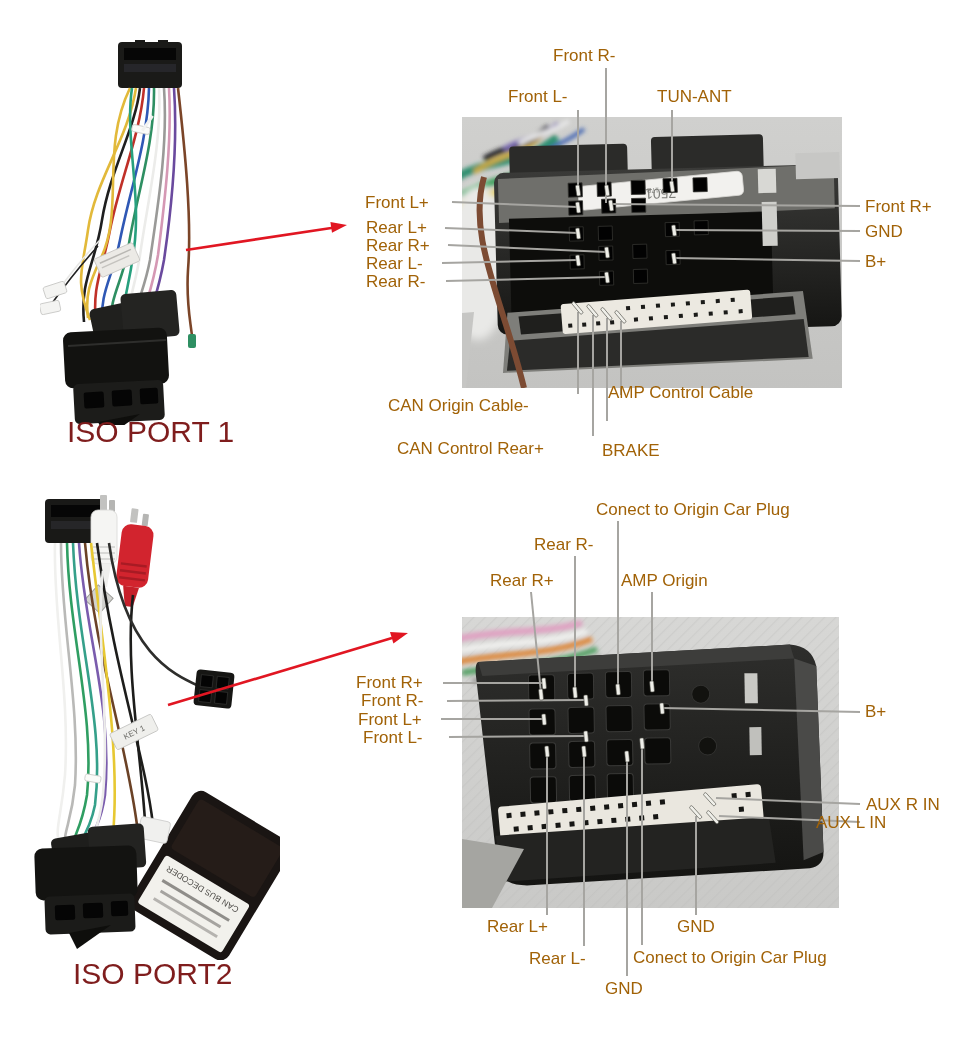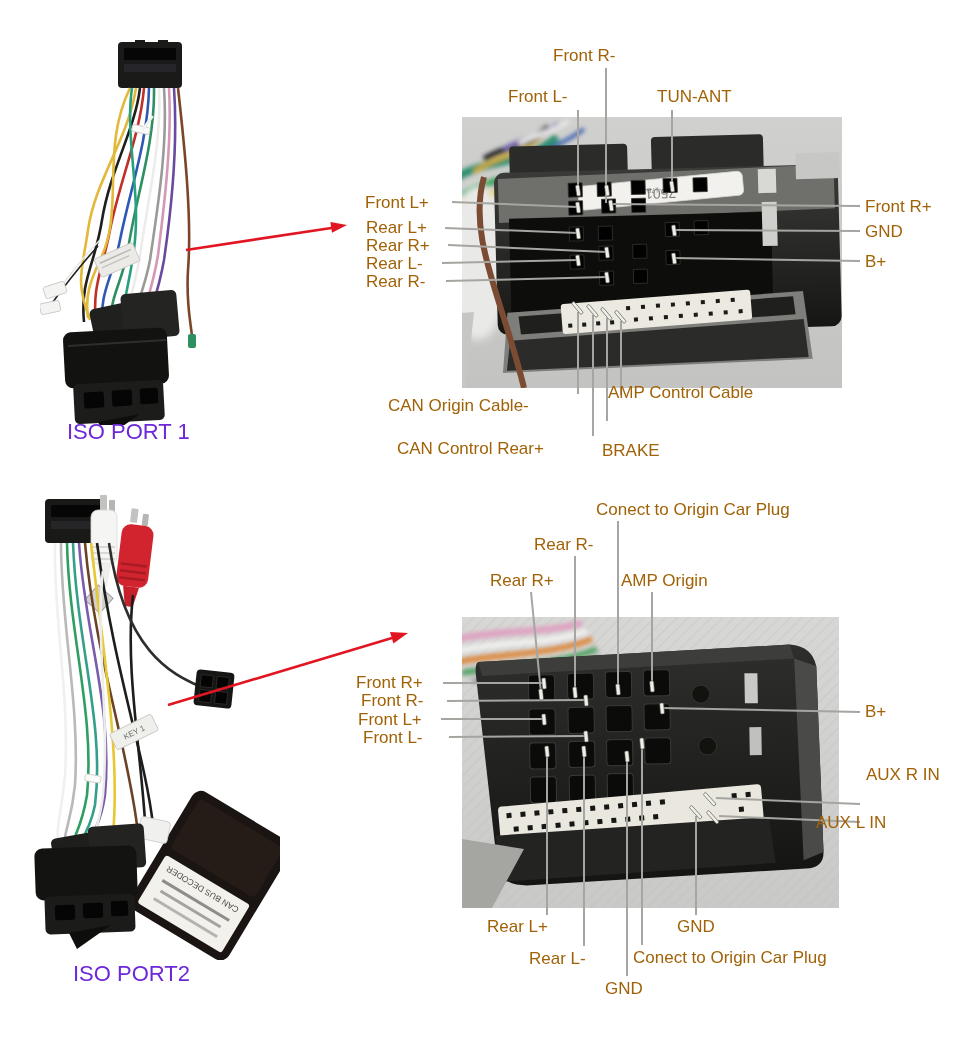--- a/index.html
+++ b/index.html
@@ -3,21 +3,21 @@
 <meta charset="utf-8">
 <style>
   html,body{margin:0;padding:0;background:#fff;}
   .stage{position:relative;width:980px;height:1044px;background:#ffffff;overflow:hidden;
          font-family:"Liberation Sans",sans-serif;}
   .photo{position:absolute;z-index:1;}
   .harness{position:absolute;z-index:1;}
   .overlay{position:absolute;left:0;top:0;z-index:5;pointer-events:none;}
   .lbl{position:absolute;z-index:6;font-size:17px;line-height:21px;color:#a16207;
        white-space:nowrap;letter-spacing:0px;}
-  .caption{position:absolute;z-index:6;font-size:22px;line-height:22px;color:#6d28d9;white-space:nowrap;}
+  .caption{position:absolute;z-index:6;font-size:30px;line-height:22px;color:#7f1d1d;white-space:nowrap;}
   .leader{stroke:#a6a5a1;stroke-width:2;fill:none;}
   .pin{fill:#efefe9;stroke:#4a4a44;stroke-width:0.6;}
   .arrow{stroke:#e11622;stroke-width:2.6;fill:none;}
   .arrowhead{fill:#e11622;stroke:none;}
 </style>
 </head>
 <body>
 
 <div class="stage">
 
@@ -434,21 +434,21 @@
 
   <div class="lbl" style="left:596px;top:499px">Conect to Origin Car Plug</div>
   <div class="lbl" style="left:534px;top:534px">Rear R-</div>
   <div class="lbl" style="left:490px;top:570px">Rear R+</div>
   <div class="lbl" style="left:621px;top:570px">AMP Origin</div>
   <div class="lbl" style="left:356px;top:672px">Front R+</div>
   <div class="lbl" style="left:361px;top:690px">Front R-</div>
   <div class="lbl" style="left:358px;top:709px">Front L+</div>
   <div class="lbl" style="left:363px;top:727px">Front L-</div>
   <div class="lbl" style="left:865px;top:701px">B+</div>
-  <div class="lbl" style="left:866px;top:764px">AUX R IN</div>
+  <div class="lbl" style="left:866px;top:794px">AUX R IN</div>
   <div class="lbl" style="left:816px;top:812px">AUX L IN</div>
   <div class="lbl" style="left:487px;top:916px">Rear L+</div>
   <div class="lbl" style="left:677px;top:916px">GND</div>
   <div class="lbl" style="left:529px;top:948px">Rear L-</div>
   <div class="lbl" style="left:633px;top:947px">Conect to Origin Car Plug</div>
   <div class="lbl" style="left:605px;top:978px">GND</div>
   <div class="caption" style="left:73px;top:963px">ISO PORT2</div>
 
 </div>
 

